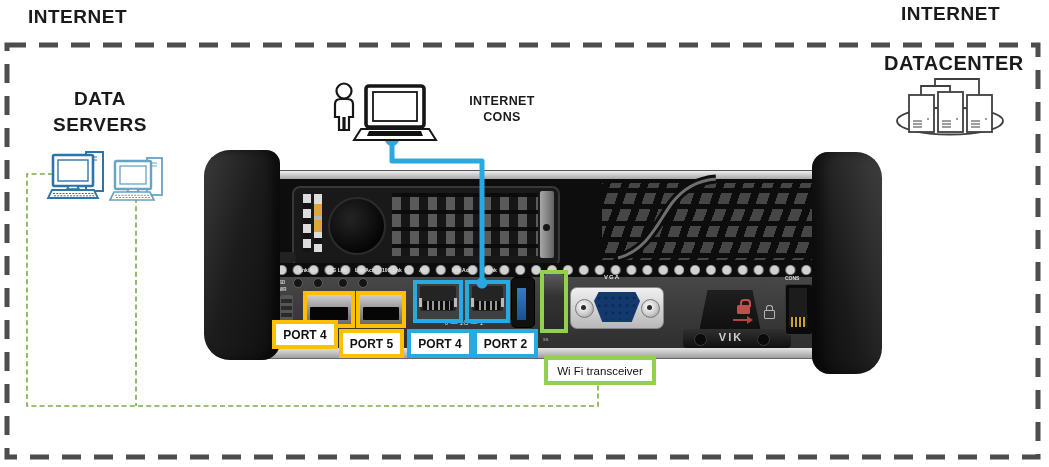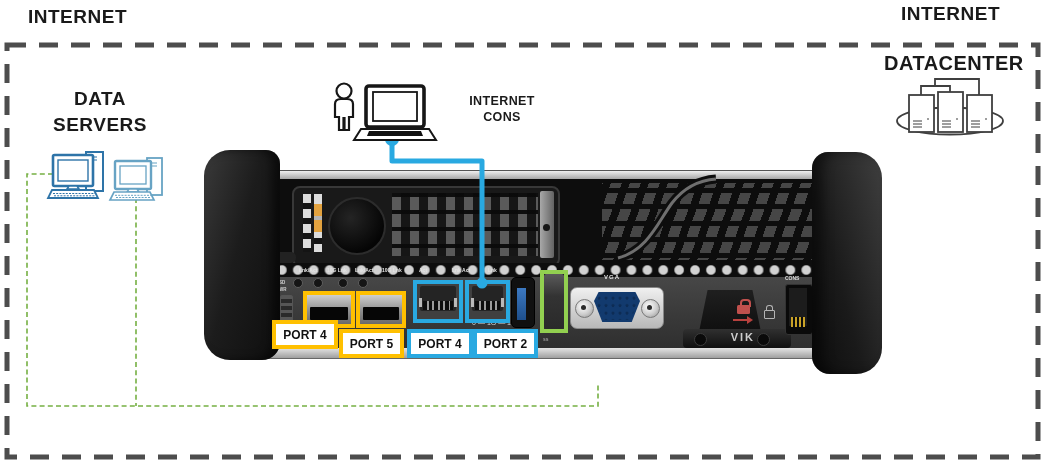--- a/index.html
+++ b/index.html
@@ -3,21 +3,21 @@
 <meta charset="utf-8">
 <style>
   html,body{margin:0;padding:0;background:#fff;}
   #canvas{position:relative;width:1049px;height:467px;background:#fff;overflow:hidden;
           font-family:"Liberation Sans",sans-serif;color:#1a1a1a;}
   .abs{position:absolute;}
   .hdr{font-size:19px;font-weight:600;letter-spacing:.5px;white-space:nowrap;}
   .ctr{text-align:center;}
   svg{display:block;}
   
-  .tiny{position:absolute;color:#d5d5d5;font-weight:700;white-space:nowrap;text-align:right;}
+  .tiny{position:absolute;color:#d5d5d5;font-weight:700;white-space:nowrap;}
   .led-lbl{font-size:5px;color:#e3e3e3;}
   
   .tag{position:absolute;box-sizing:border-box;background:#fff;border:4px solid #999;
        display:flex;align-items:center;justify-content:center;z-index:6;}
   .tag-port{font-size:12px;font-weight:700;color:#111;}
   .tag-wifi{font-size:11.5px;font-weight:400;color:#111;}
   
   .hl{position:absolute;box-sizing:border-box;z-index:4;}
   .led-dot{position:absolute;width:8px;height:8px;border-radius:50%;
            background:#151515;border:1.5px solid #5e5e5e;}
@@ -255,14 +255,17 @@
   </div>
   <div class="tag tag-port" style="left: 339px; top: 329px; width: 65px; height: 29px; border-color: rgb(255, 192, 0);">
     <span>PORT 5</span>
   </div>
   <div class="tag tag-port" style="left: 407px; top: 329px; width: 66px; height: 29px; border-color: rgb(41, 169, 225);">
     <span>PORT 4</span>
   </div>
   <div class="tag tag-port" style="left: 473px; top: 329px; width: 65px; height: 29px; border-color: rgb(41, 169, 225);">
     <span>PORT 2</span>
   </div>
+  <div class="tag tag-wifi" style="left: 544px; top: 356px; width: 112px; height: 29px; border-color: rgb(146, 208, 80);">
+    <span>Wi Fi transceiver</span>
+  </div>
 
 </div>
 
 </body></html>

